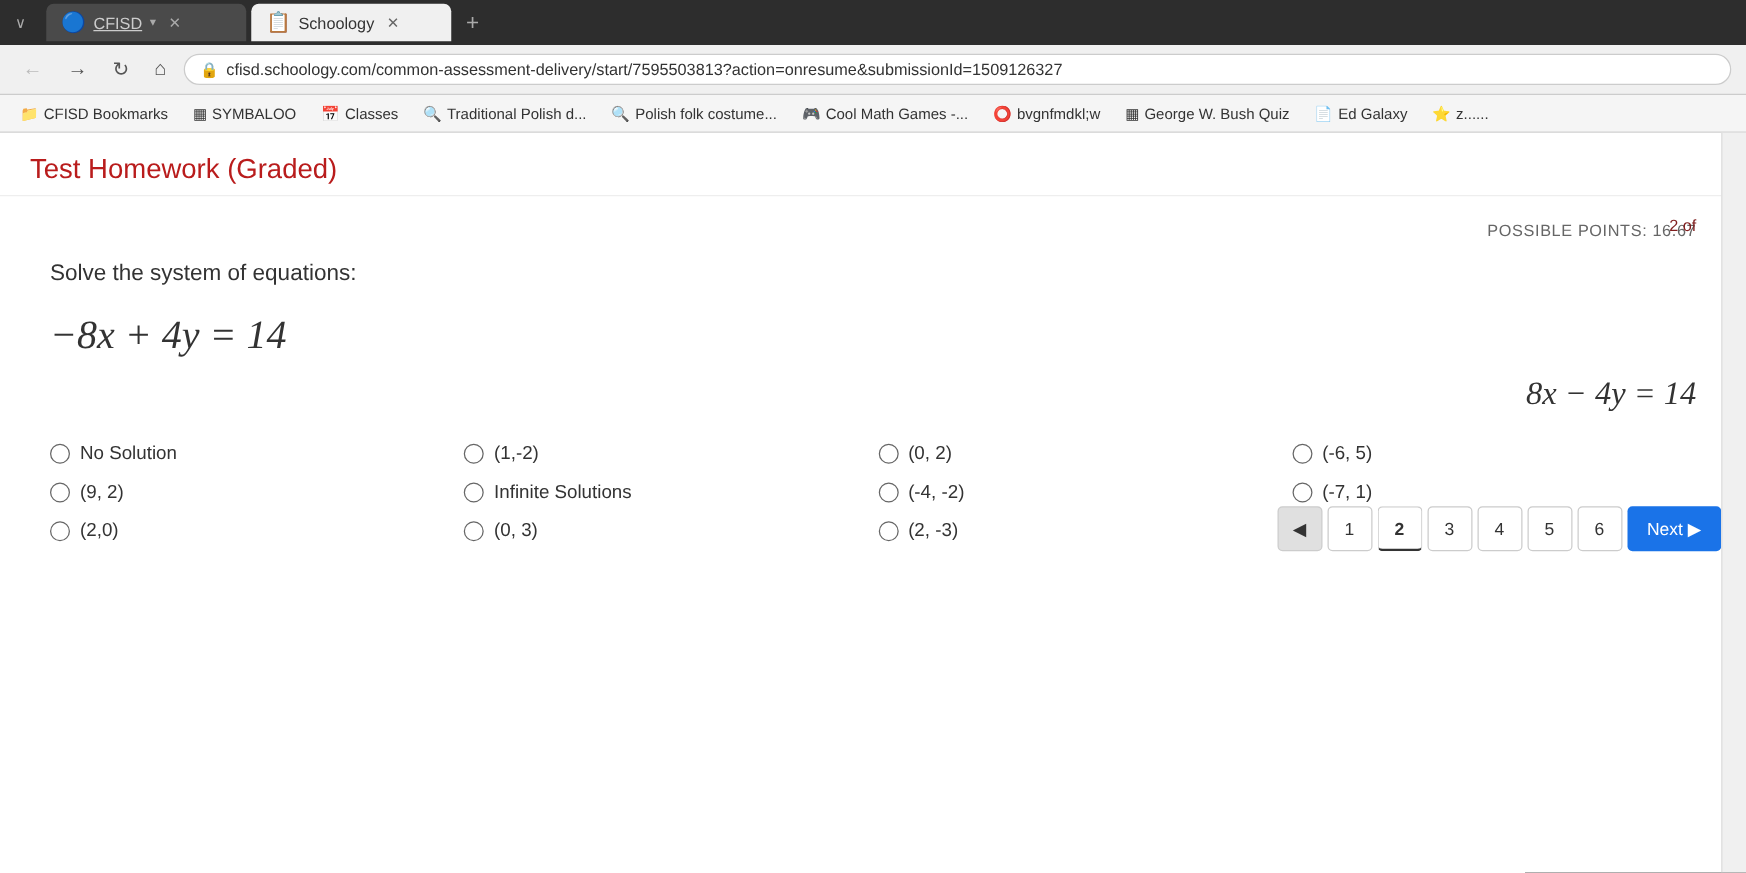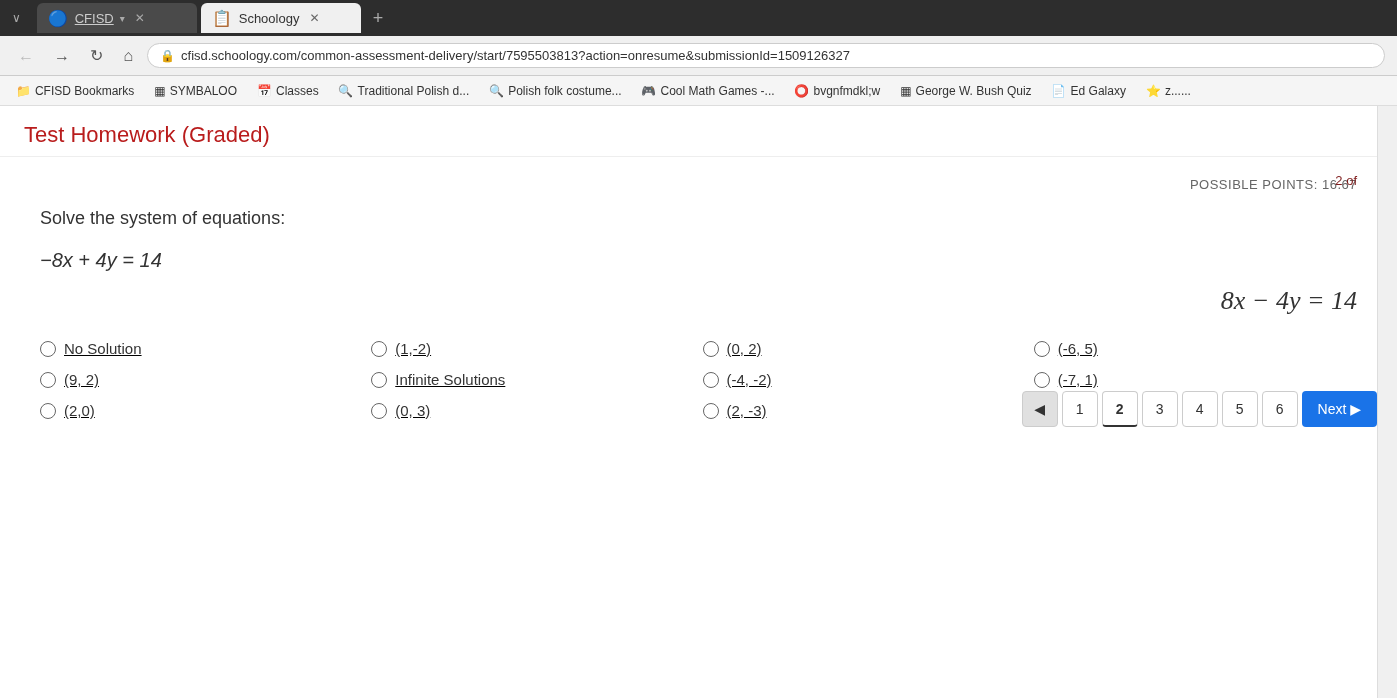--- a/index.html
+++ b/index.html
@@ -73,21 +73,21 @@
       text-align: right; font-size: 13px; color: #666;
       margin-bottom: 16px; letter-spacing: 0.5px;
     }
 
     .question-prompt { font-size: 18px; color: #333; margin-bottom: 20px; }
 
     .equation { font-size: 22px; color: #333; margin-bottom: 12px; font-style: italic; }
 
     .answers-grid {
       display: grid; grid-template-columns: repeat(4, 1fr);
-      gap: 14px 8px; margin-top: 24px; text-decoration: underline;
+      gap: 14px 8px; margin-top: 24px;
     }
 
     .answer-option {
       display: flex; align-items: center; gap: 8px;
       font-size: 15px; color: #333; cursor: pointer;
     }
     .radio-circle {
       width: 16px; height: 16px; border: 1.5px solid #666;
       border-radius: 50%; flex-shrink: 0; display: inline-block;
     }
@@ -215,21 +215,21 @@
       <span>2 of</span>
     </div>
 
     <div class="possible-points">
       <span>POSSIBLE POINTS:</span>
       <span>16.67</span>
     </div>
 
     <div class="question-prompt">Solve the system of equations:</div>
 
-    <div class="math-eq equation" style="font-family:Liberation Sans, sans-serif;font-size:20px;margin-bottom:14px;">
+    <div class="math-eq equation" style="font-family:Liberation Serif, serif;font-size:32px;margin-bottom:14px;">
       −8<span style="font-style:italic;">x</span> + 4<span style="font-style:italic;">y</span> = 14
     </div>
 
     <div class="math-eq equation" style="font-family:'Times New Roman',serif;font-size:26px;margin-bottom:24px;text-align:right;">
       8<span style="font-style:italic;">x</span> − 4<span style="font-style:italic;">y</span> = 14
     </div>
 
     <div class="answers-grid">
 
       <div class="answer-option">

